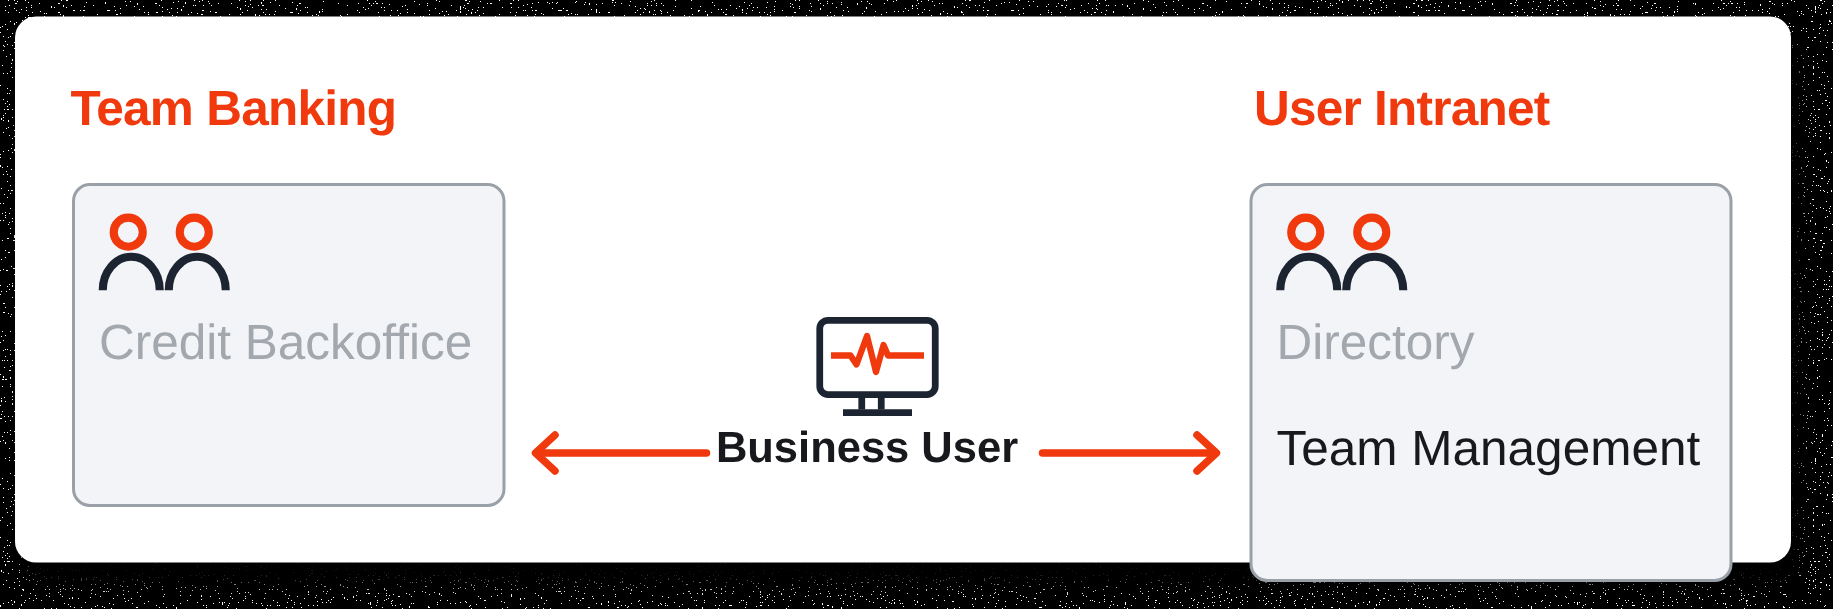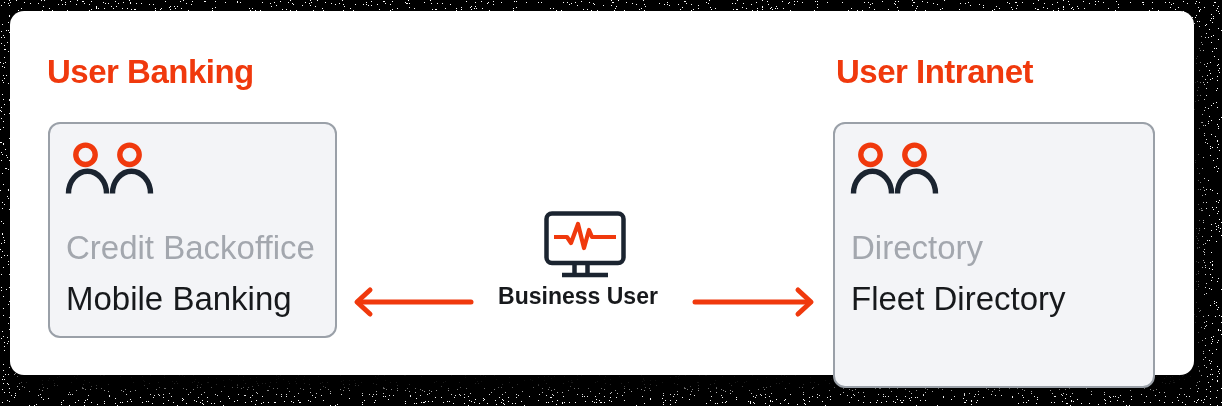--- a/index.html
+++ b/index.html
@@ -23,26 +23,26 @@
   .card{
     position:absolute;z-index:2;box-sizing:border-box;
     background:var(--card-bg);
     border:2px solid var(--card-border);
     border-radius:12px;
   }
   .card.left{left:48px;top:122px;width:289px;height:216px;}
   .card.right{left:833px;top:122px;width:322px;height:266px;}
   .users-icon{position:absolute;left:18px;top:18px;overflow:visible;}
   .svc{position:absolute;left:16px;line-height:1;font-size:33px;white-space:nowrap;}
-  .svc.muted{top:107px;color:var(--text-muted);}
+  .svc.muted{top:87px;color:var(--text-muted);}
   .svc.dark{top:158px;color:var(--text-dark);}
   .monitor-icon{position:absolute;left:544px;top:211px;z-index:2;overflow:visible;}
   .center-label{
     position:absolute;left:578px;top:285px;transform:translateX(-50%);z-index:2;
-    font-size:23px;font-weight:700;line-height:1;color:var(--text-dark);white-space:nowrap;
+    font-size:29px;font-weight:700;line-height:1;color:var(--text-dark);white-space:nowrap;
   }
   .arrow{position:absolute;z-index:2;overflow:visible;}
   .arrow.left{left:350px;top:286px;}
   .arrow.right{left:692px;top:286px;}
   .stroke-accent{stroke:var(--accent);}
   .stroke-navy{stroke:var(--icon-dark);}
 </style>
 </head>
 <body>
 
@@ -57,47 +57,46 @@
         <feFuncG type="discrete" tableValues="0 0 1"></feFuncG>
         <feFuncB type="discrete" tableValues="0 0 1"></feFuncB>
         <feFuncA type="linear" slope="0" intercept="1"></feFuncA>
       </feComponentTransfer>
     </filter>
     <rect width="100%" height="100%" filter="url(#noiseF)"></rect>
   </svg>
 
   <div class="panel"></div>
 
-  <h1 class="team-title left">User Banking</h1>
+  <h1 class="team-title left">Team Banking</h1>
   <h1 class="team-title right">User Intranet</h1>
 
   <div class="card left">
     <svg class="users-icon" width="86" height="55" viewBox="0 0 86 55">
       <g fill="none" stroke-width="5.4">
         <path class="stroke-navy" d="M0.5,51.5 a19,22.3 0 0 1 38,0"></path>
         <path class="stroke-navy" d="M44.5,51.5 a19,22.3 0 0 1 38,0"></path>
         <circle class="stroke-accent" cx="17.5" cy="12.8" r="9.7"></circle>
         <circle class="stroke-accent" cx="61.5" cy="12.8" r="9.7"></circle>
       </g>
     </svg>
     <div class="svc muted">Credit Backoffice</div>
-    <div class="svc dark">Mobile Banking</div>
   </div>
 
   <div class="card right">
     <svg class="users-icon" width="86" height="55" viewBox="0 0 86 55">
       <g fill="none" stroke-width="5.4">
         <path class="stroke-navy" d="M0.5,51.5 a19,22.3 0 0 1 38,0"></path>
         <path class="stroke-navy" d="M44.5,51.5 a19,22.3 0 0 1 38,0"></path>
         <circle class="stroke-accent" cx="17.5" cy="12.8" r="9.7"></circle>
         <circle class="stroke-accent" cx="61.5" cy="12.8" r="9.7"></circle>
       </g>
     </svg>
     <div class="svc muted">Directory</div>
-    <div class="svc dark">Fleet Directory</div>
+    <div class="svc dark">Team Management</div>
   </div>
 
   <svg class="monitor-icon" width="82" height="68" viewBox="0 0 82 68">
     <g fill="none">
       <rect class="stroke-navy" x="2.5" y="2.5" width="77" height="49.5" rx="5.5" stroke-width="4.5"></rect>
       <path class="stroke-accent" stroke-width="4.2" stroke-linejoin="round" d="M10,26 L23,26 L27,32 L34,13 L40,37 L45,19 L48,26 L72,26"></path>
       <path class="stroke-navy" stroke-width="4.5" d="M30.5,52 V62 M43.5,52 V62"></path>
       <path class="stroke-navy" stroke-width="4.5" d="M18,64 H64"></path>
     </g>
   </svg>

